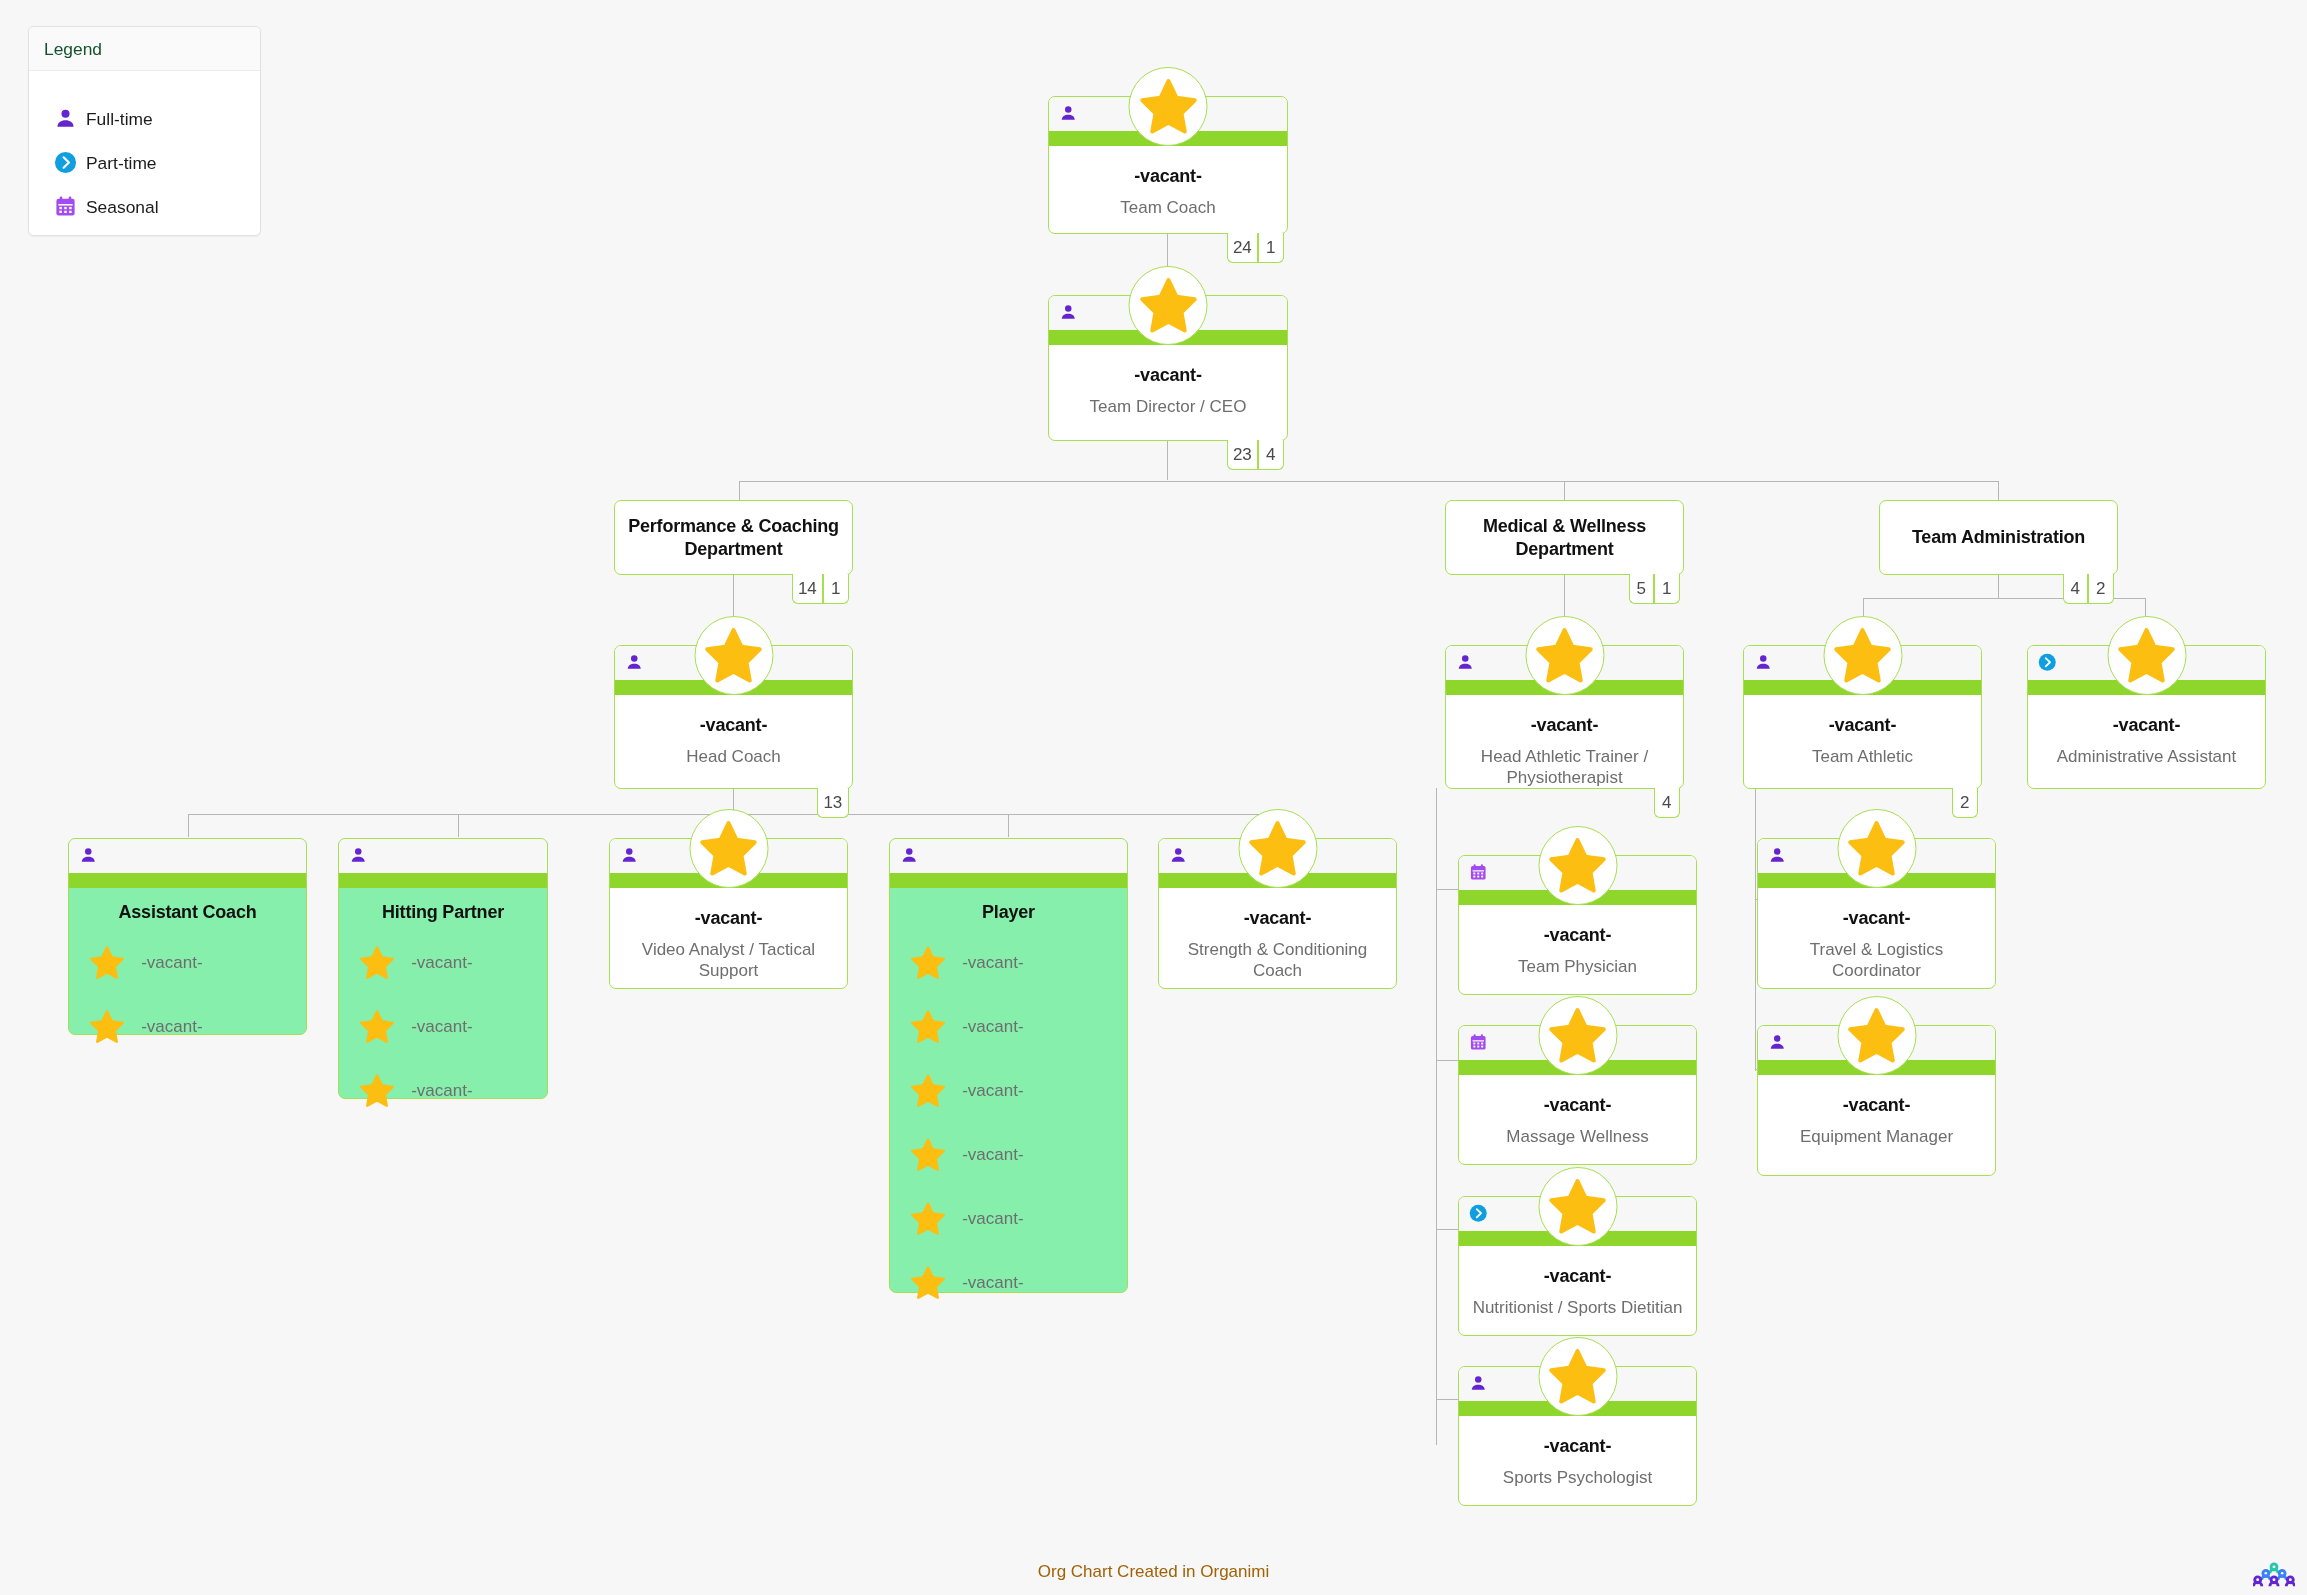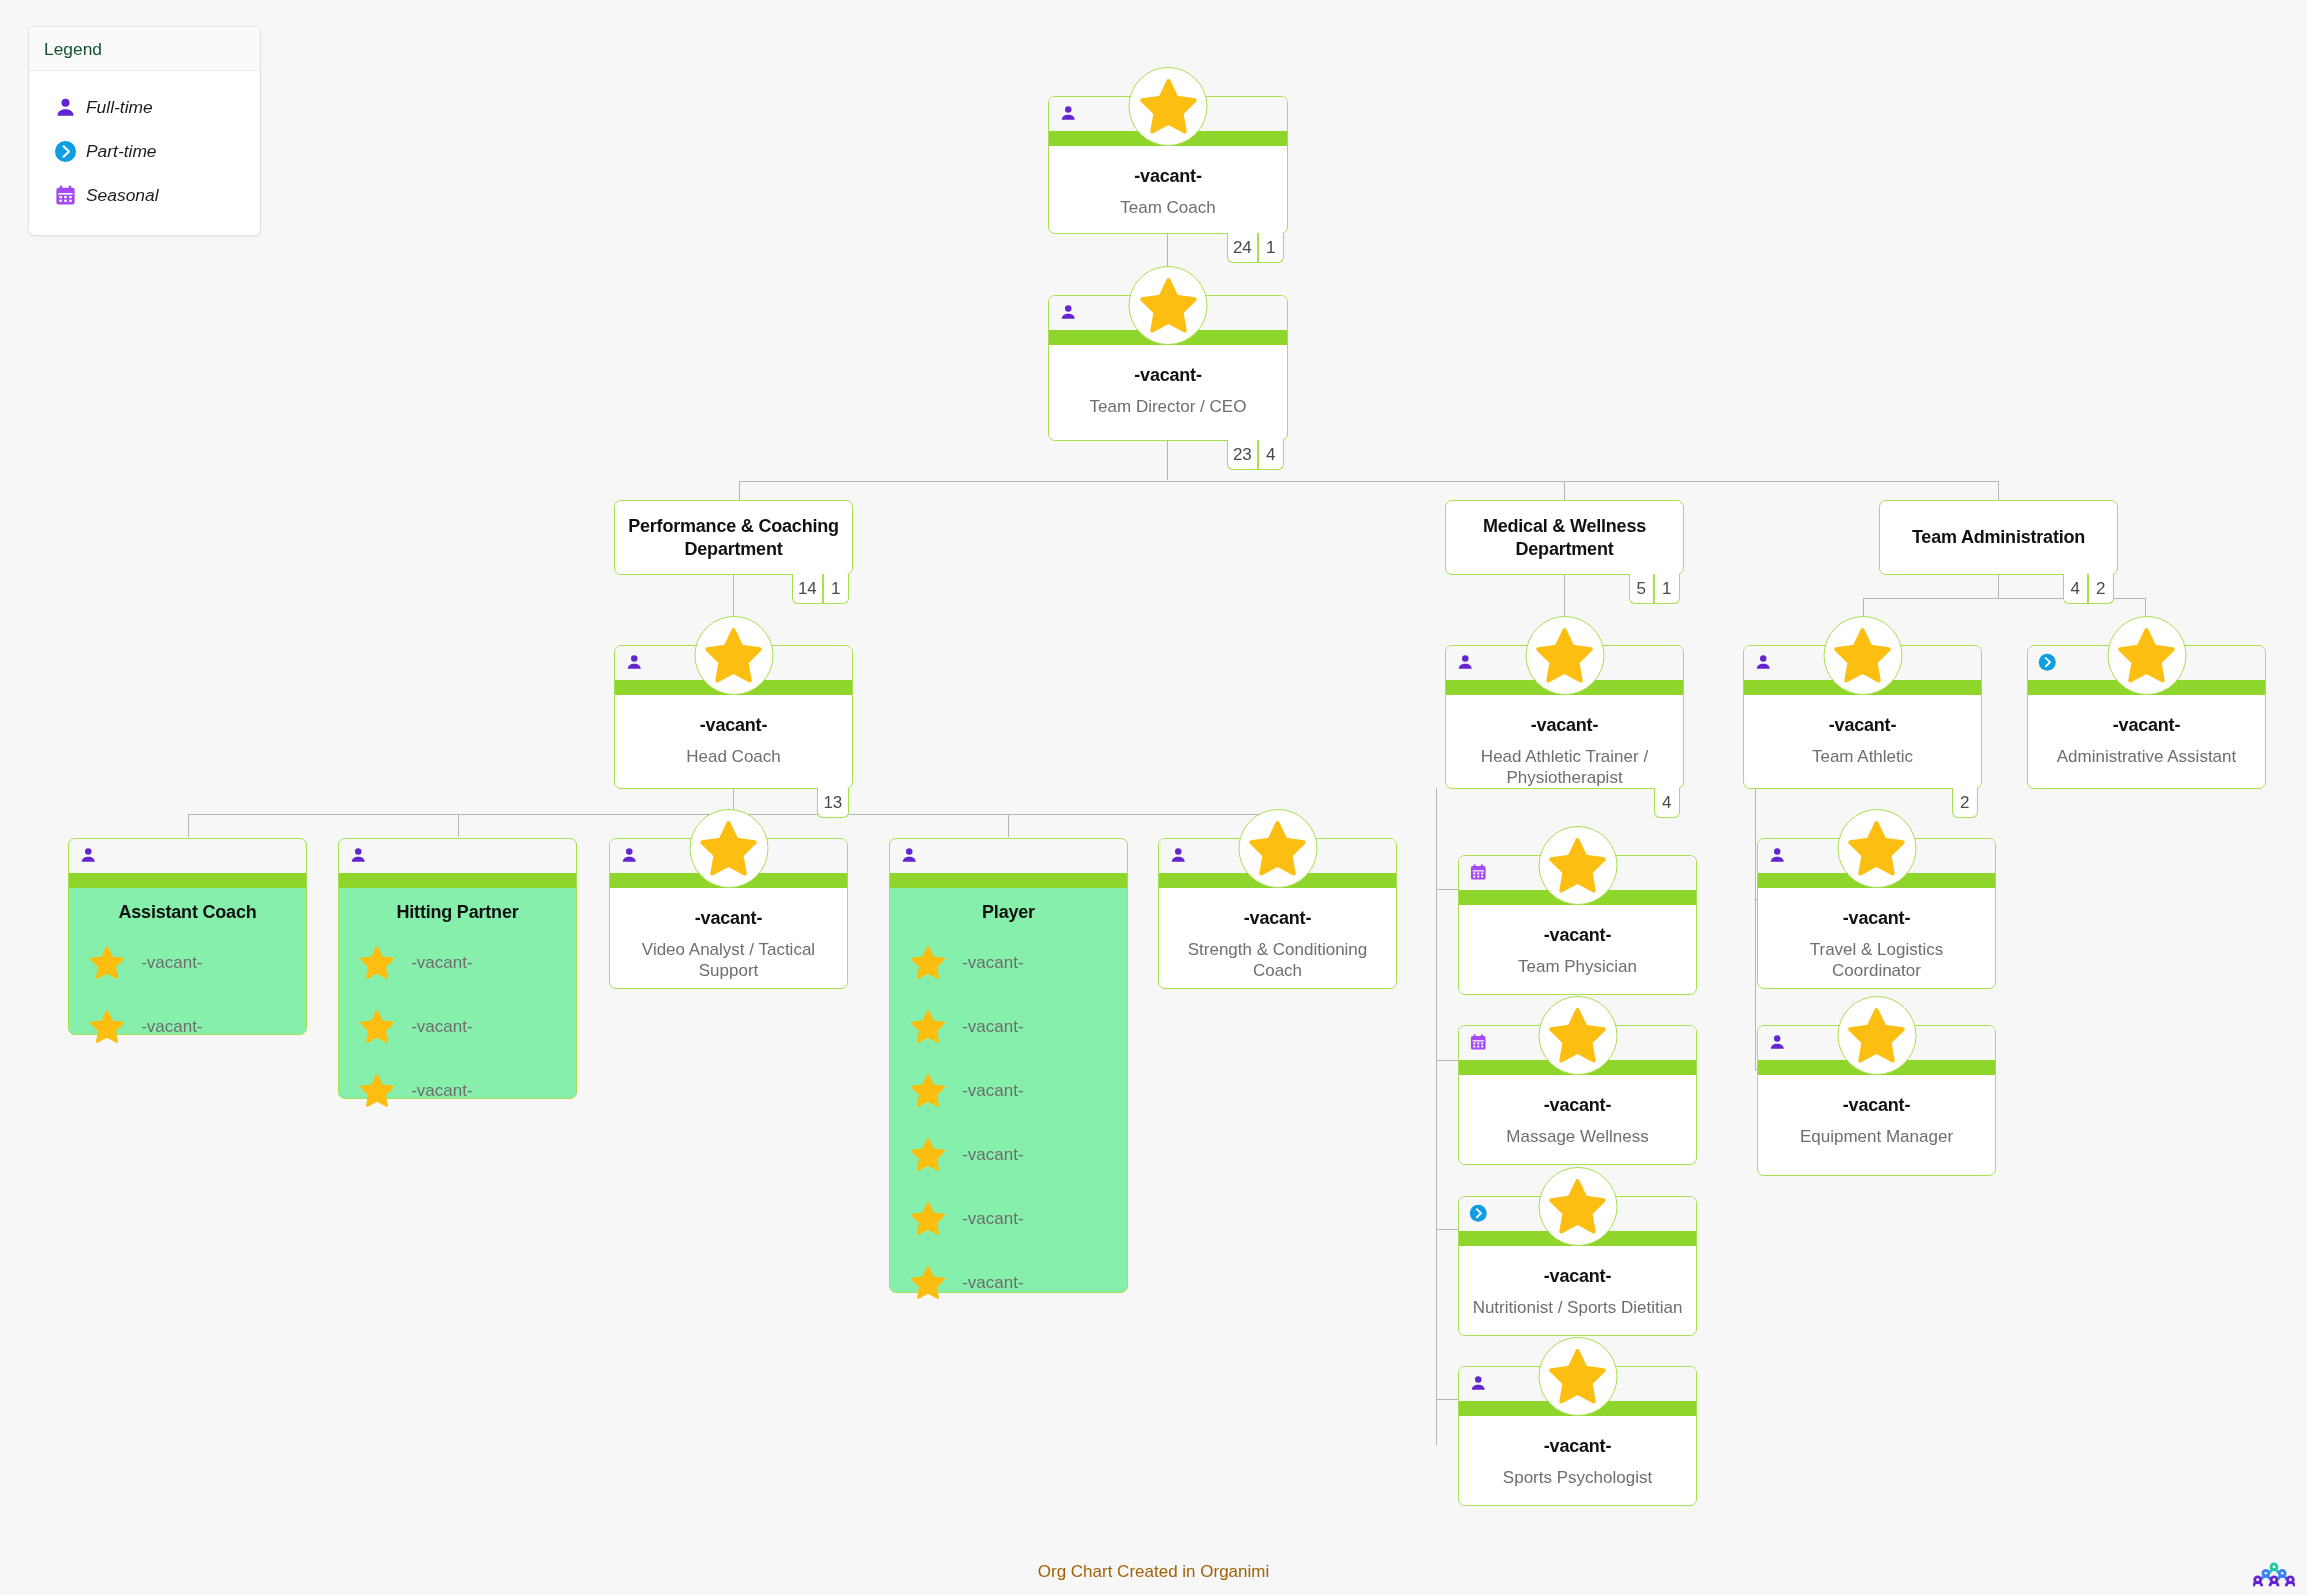--- a/index.html
+++ b/index.html
@@ -21,21 +21,21 @@
     box-shadow: 0 0.6px 1.7px rgba(0,0,0,.05);
     overflow: hidden;
   }
   .legend-header {
     padding: 11.6px 15px 10.4px 15px;
     background: #fafafa;
     border-bottom: 0.6px solid #ececec;
     font-size: 17.4px; color: #14532d;
   }
   .legend-body { padding: 15px 15px 17.4px 15px; }
-  .legend-row { display: flex; align-items: center; height: 44px; font-style: italic; }
+  .legend-row { display: flex; align-items: flex-end; height: 44px; }
   .legend-ico { width: 42px; display: flex; justify-content: center; align-items: center; }
   .legend-label { font-size: 17.4px; color: #1c1c1c; }
 
   
   svg.ic { display: block; }
 
   
   .ln { position: absolute; background: #b6b6b6; }
   .lnv { width: 1.2px; }
   .lnh { height: 1.2px; }
@@ -424,21 +424,21 @@
         <span class="lc-star">
           <svg class="ic" width="36" height="36" viewBox="0 0 24 24" fill="#fbbe11">
             <path d="M12 1.6l3.2 6.7 7.3 1-5.3 5.2 1.3 7.3L12 18.3 5.5 21.8l1.3-7.3L1.5 9.3l7.3-1z" stroke="#fbbe11" stroke-width="1.6" stroke-linejoin="round"></path>
           </svg>
         </span>
         <span class="lc-name">-vacant-</span>
       </div>
     </div>
   </div>
 
-  <div class="listcard" style="left:338px; top:838px; width:239px; height:261px;">
+  <div class="listcard" style="left:338px; top:838px; width:210px; height:261px;">
     <div class="node-head">
       <span class="badge-ico">
         <svg class="ic" width="18.5" height="18.5" viewBox="0 0 24 24" fill="#6425d0">
           <circle cx="12" cy="7" r="4.2"></circle>
             <path d="M3.6 20.5c0-4.1 3.8-6.6 8.4-6.6s8.4 2.5 8.4 6.6z"></path>
         </svg>
       </span>
     </div>
     <div class="node-bar"></div>
     <div class="lc-title">Hitting Partner</div>

